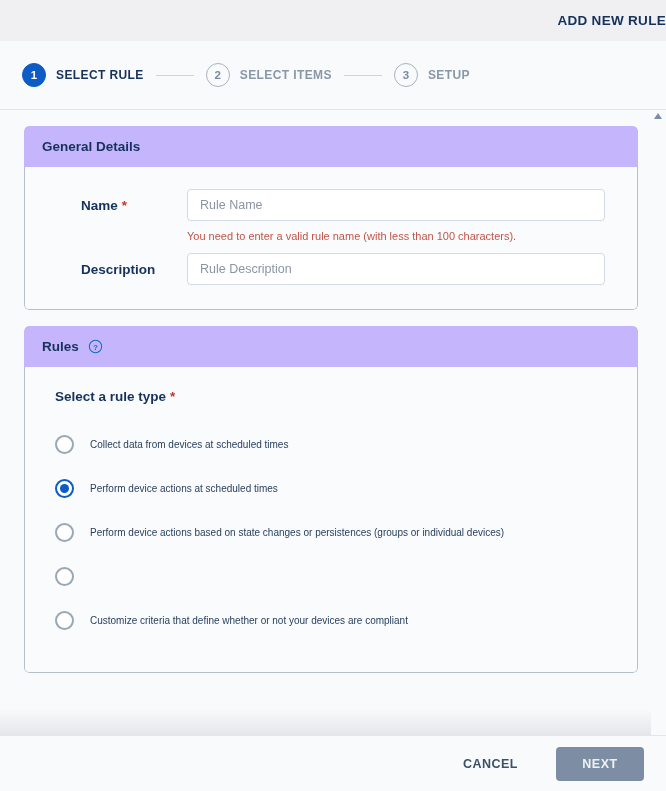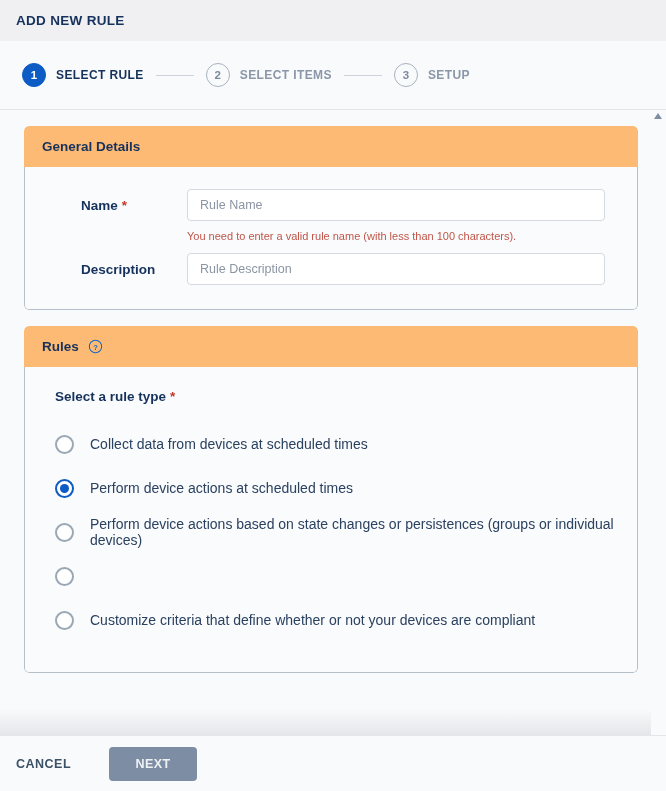--- a/index.html
+++ b/index.html
@@ -14,20 +14,21 @@
     position: relative;
   }
 
   
   .titlebar {
     height: 41px;
     background: #f0f0f3;
     display: flex;
     align-items: center;
     padding: 0 0 0 16px;
+    justify-content: flex-end;
   }
   .titlebar-text {
     font-size: 13.5px;
     font-weight: bold;
     letter-spacing: 0.3px;
     color: #16325c;
     text-transform: uppercase;
   }
 
   
@@ -110,21 +111,21 @@
     border-bottom: 6px solid #7d8da3;
   }
 
   
   .card {
     margin: 16px 28px 0 24px;
     border-radius: 5px;
     overflow: hidden;
   }
   .card-header {
-    background: #fdba74;
+    background: #c4b5fd;
     padding: 13px 18px;
     font-size: 13.5px;
     font-weight: bold;
     color: #16325c;
     display: flex;
     align-items: center;
     border-top-left-radius: 5px;
     border-top-right-radius: 5px;
   }
   .help-icon {
@@ -214,32 +215,33 @@
   .radio.checked::after {
     content: "";
     position: absolute;
     top: 3px; left: 3px;
     width: 9px; height: 9px;
     border-radius: 50%;
     background: #0d5bc4;
   }
   .radio-label {
     margin-left: 16px;
-    font-size: 14px;
+    font-size: 10px;
     color: #2b4160;
   }
 
   
   .footer {
     position: absolute;
     left: 0; right: 0; bottom: 0;
     height: 56px;
     background: #f9fafb;
     display: flex;
     align-items: center;
+    justify-content: flex-end;
     padding-right: 22px;
     border-top: 1px solid #e2e6ea;
   }
   .btn-cancel {
     background: none;
     border: none;
     font-family: "Liberation Sans", sans-serif;
     font-size: 12.5px;
     font-weight: bold;
     letter-spacing: 0.5px;

